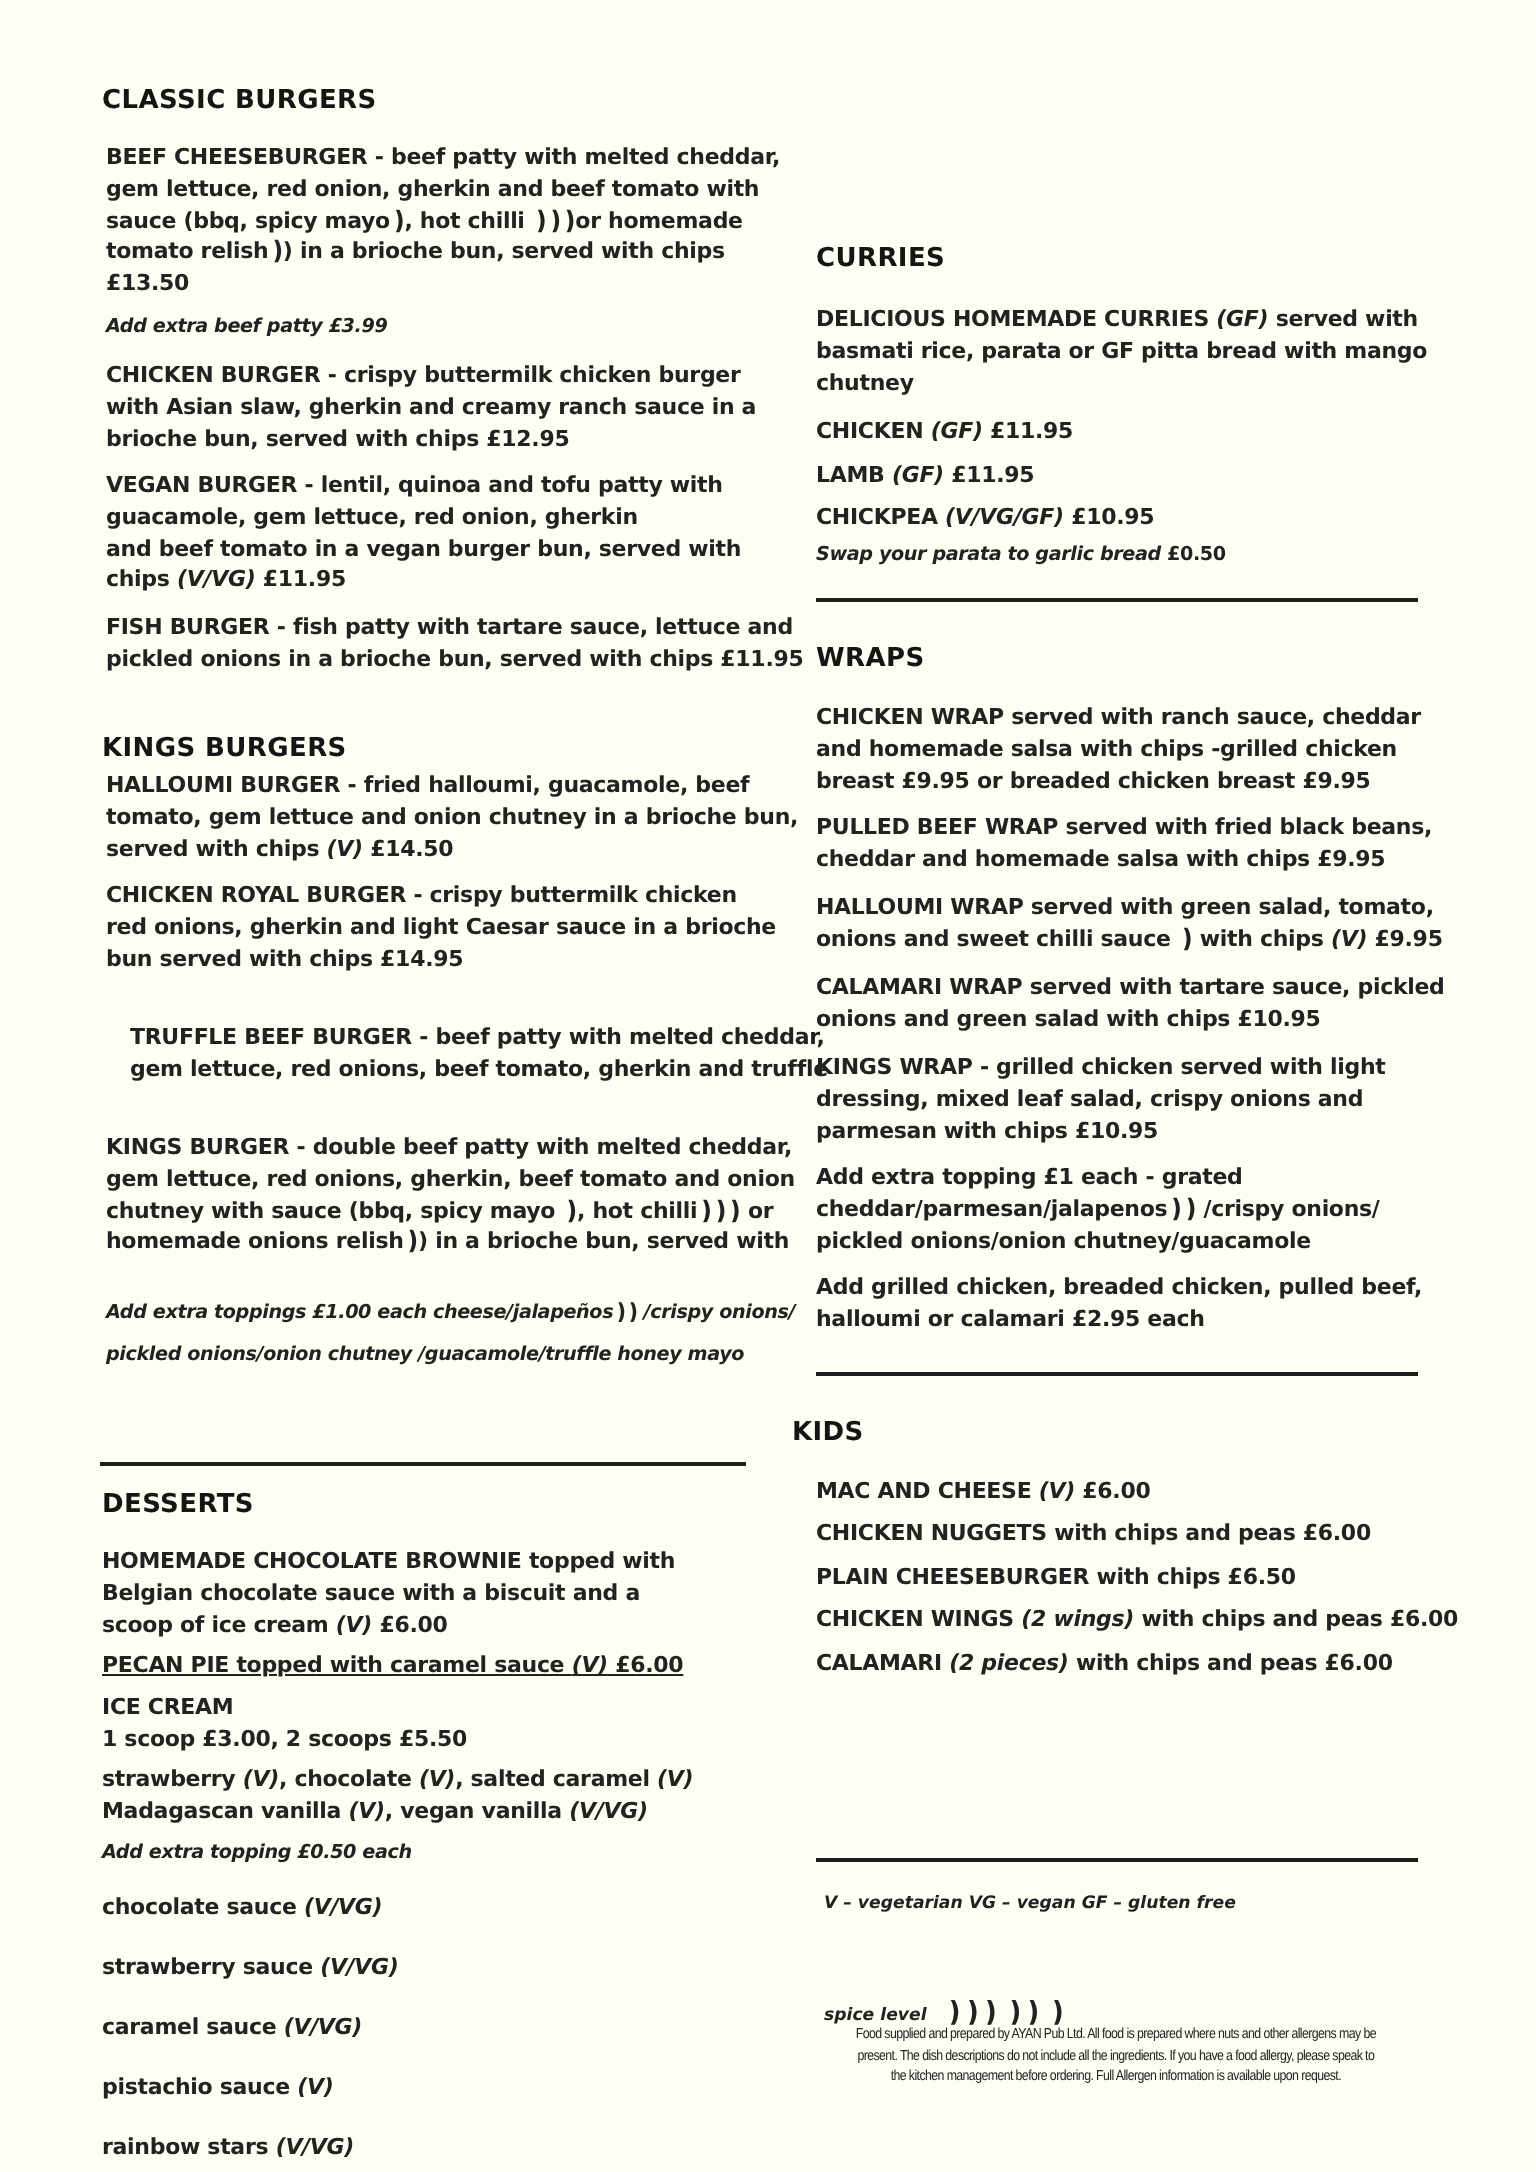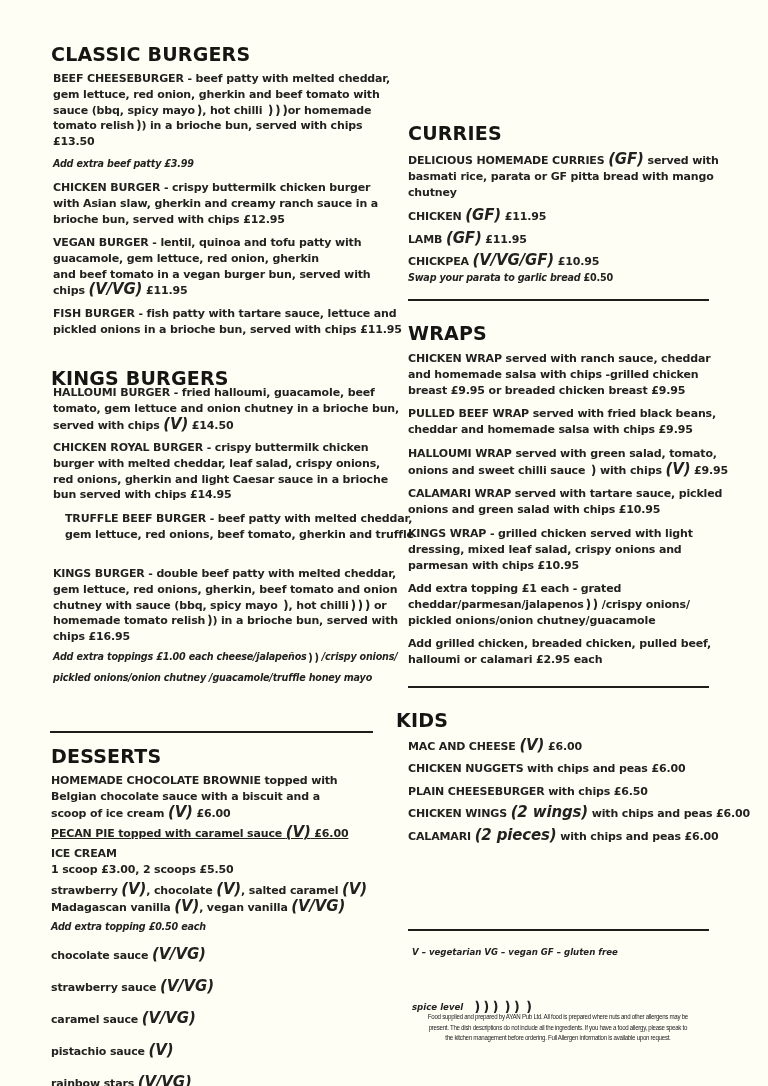--- a/index.html
+++ b/index.html
@@ -4,34 +4,34 @@
   <style>
     html, body { margin: 0; padding: 0; }
     body {
       width: 768px; height: 1086px; position: relative; overflow: hidden;
       background: #FFFEF4; color: #1c1c1a;
       font-family: "Liberation Sans", "DejaVu Sans", sans-serif;
     }
     .h {
       position: absolute; margin: 0;
       font-family: "DejaVu Sans", sans-serif; font-weight: bold;
-      font-size: 19px; letter-spacing: 0.2px; color: #151513;
+      font-size: 13px; letter-spacing: 0.2px; color: #151513;
     }
     .item {
       position: absolute; margin: 0;
       font-family: "DejaVu Sans", sans-serif; font-weight: bold;
       font-size: 11px; line-height: 15.8px; color: #222220;
       letter-spacing: -0.15px;
     }
     .note {
       position: absolute; margin: 0;
       font-family: "DejaVu Sans", sans-serif; font-weight: bold; font-style: italic;
       font-size: 9.6px; line-height: 21px; color: #222220; letter-spacing: -0.2px;
     }
-    .tag { font-style: italic; font-size: 15px; font-weight: bold; }
+    .tag { font-style: italic; font-size: 11px; font-weight: bold; }
     .spice { display: inline-block; font-weight: bold; letter-spacing: -2px; transform: scaleY(1.15); }
     .rule { position: absolute; height: 2px; background: #1e1e1a; }
     .legend { position: absolute; margin: 0; font-family: "DejaVu Sans", sans-serif; font-weight: bold; font-style: italic; font-size: 8.6px; color: #222; }
     .fine {
       position: absolute; margin: 0; text-align: center;
       font-family: "Liberation Sans", sans-serif; font-size: 7.2px; line-height: 10.6px;
       letter-spacing: -0.35px; color: #222; transform: scaleX(0.86); transform-origin: left top;
     }
   </style>
 </head>
@@ -70,36 +70,34 @@
 <h2 class="h" style="left:51px;top:367px;">KINGS BURGERS</h2>
 
 <div class="item" style="left:53px;top:385px;">
   <div>HALLOUMI BURGER - fried halloumi, guacamole, beef</div>
   <div>tomato, gem lettuce and onion chutney in a brioche bun,</div>
   <div><span>served with chips </span><span class="tag">(V)</span><span>  £14.50</span></div>
 </div>
 
 <div class="item" style="left:53px;top:440px;">
   <div>CHICKEN ROYAL BURGER - crispy buttermilk chicken</div>
-  <div>burger with melted cheddar, leaf salad, crispy onions,</div>
   <div>red onions, gherkin and light Caesar sauce in a brioche</div>
   <div>bun served with chips  £14.95</div>
 </div>
 
 <div class="item" style="left:53px;top:511px;margin-left:12px;">
   <div>TRUFFLE BEEF BURGER - beef patty with melted cheddar,</div>
   <div>gem lettuce, red onions, beef tomato, gherkin and truffle</div>
 </div>
 
 <div class="item" style="left:53px;top:566px;">
   <div>KINGS BURGER - double beef patty with melted cheddar,</div>
   <div>gem lettuce, red onions, gherkin, beef tomato and onion</div>
   <div><span>chutney with sauce (bbq, spicy mayo </span><span class="spice">❫</span><span>, hot chilli</span><span class="spice">❫❫❫</span><span> or</span></div>
-  <div><span>homemade tomato relish</span><span class="spice">❫</span><span>) in a brioche bun, served with</span></div>
-  <div>chips  £16.95</div>
+  <div><span>homemade onions relish</span><span class="spice">❫</span><span>) in a brioche bun, served with</span></div>
 </div>
 
 <div class="note" style="left:53px;top:646px;">
   <div><span>Add extra toppings £1.00 each cheese/jalapeños</span><span class="spice">❫❫</span><span> /crispy onions/</span></div>
   <div>pickled onions/onion chutney /guacamole/truffle honey mayo</div>
 </div>
 
 <div class="rule" style="left:50px;top:731px;width:323px;"></div>
 
 <h2 class="h" style="left:51px;top:745px;">DESSERTS</h2>

